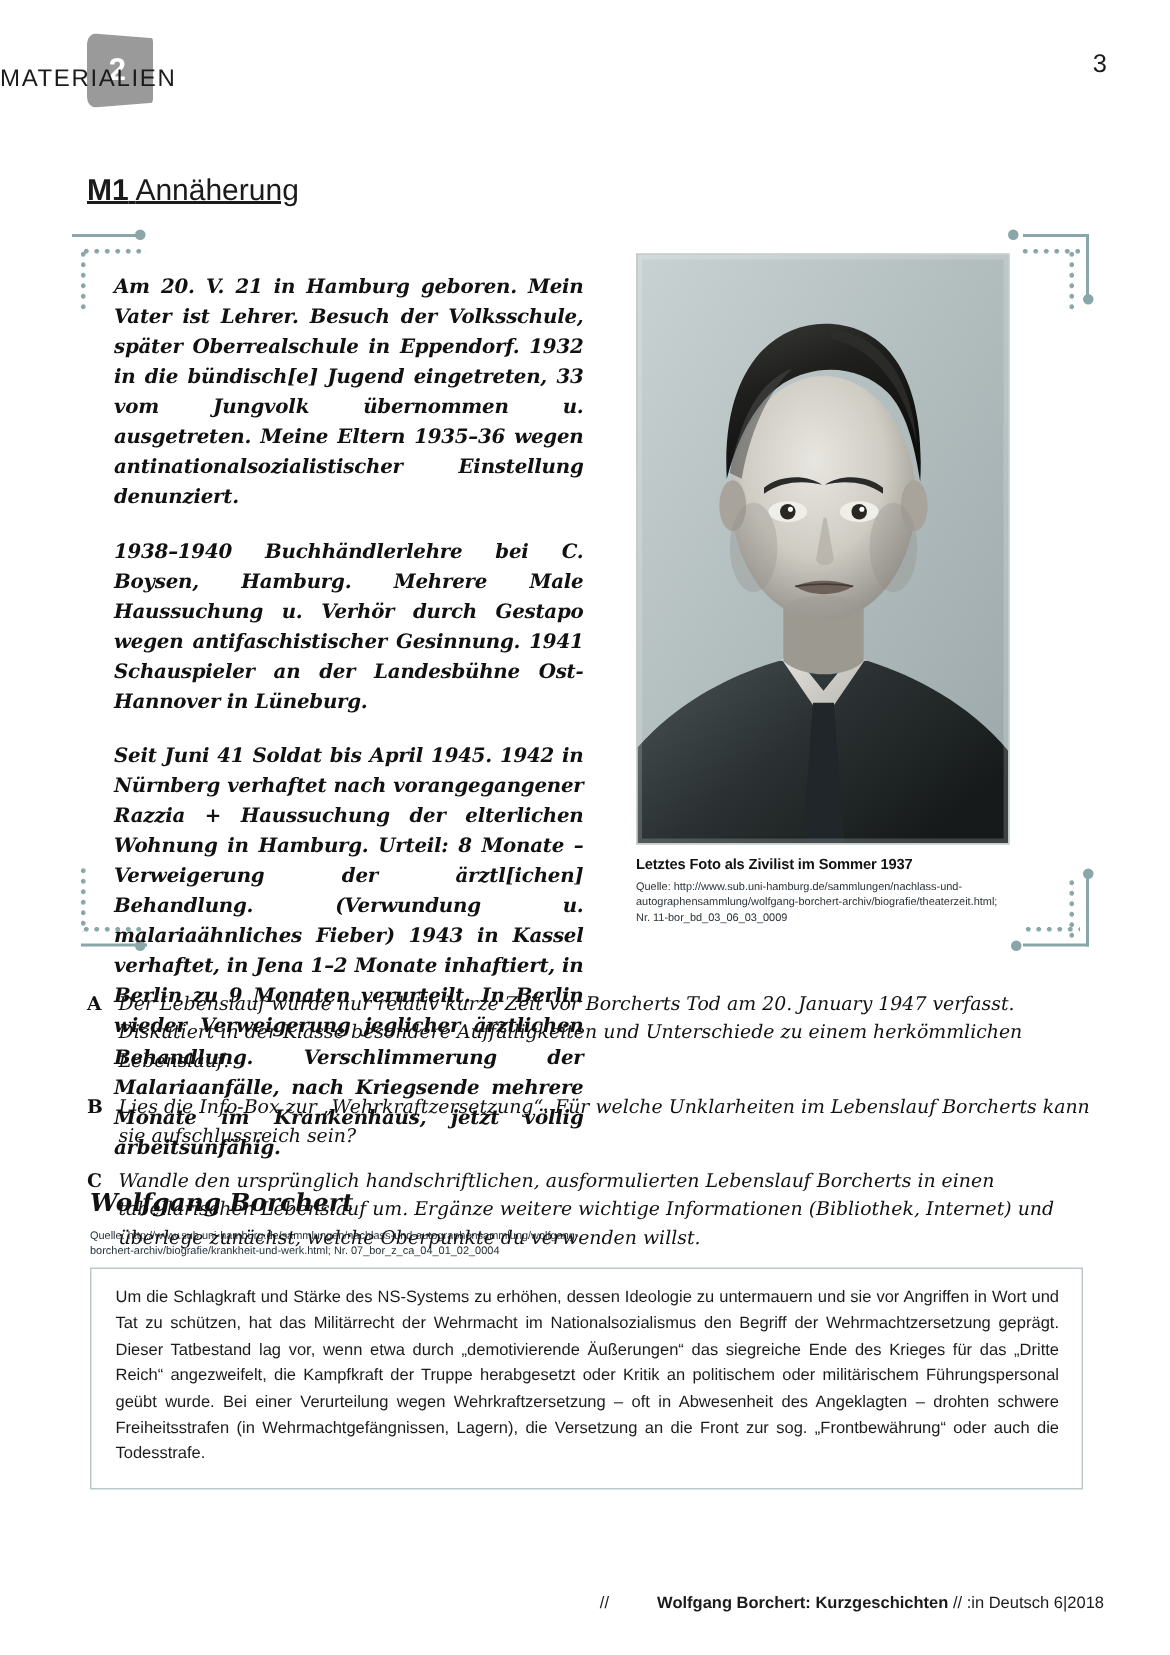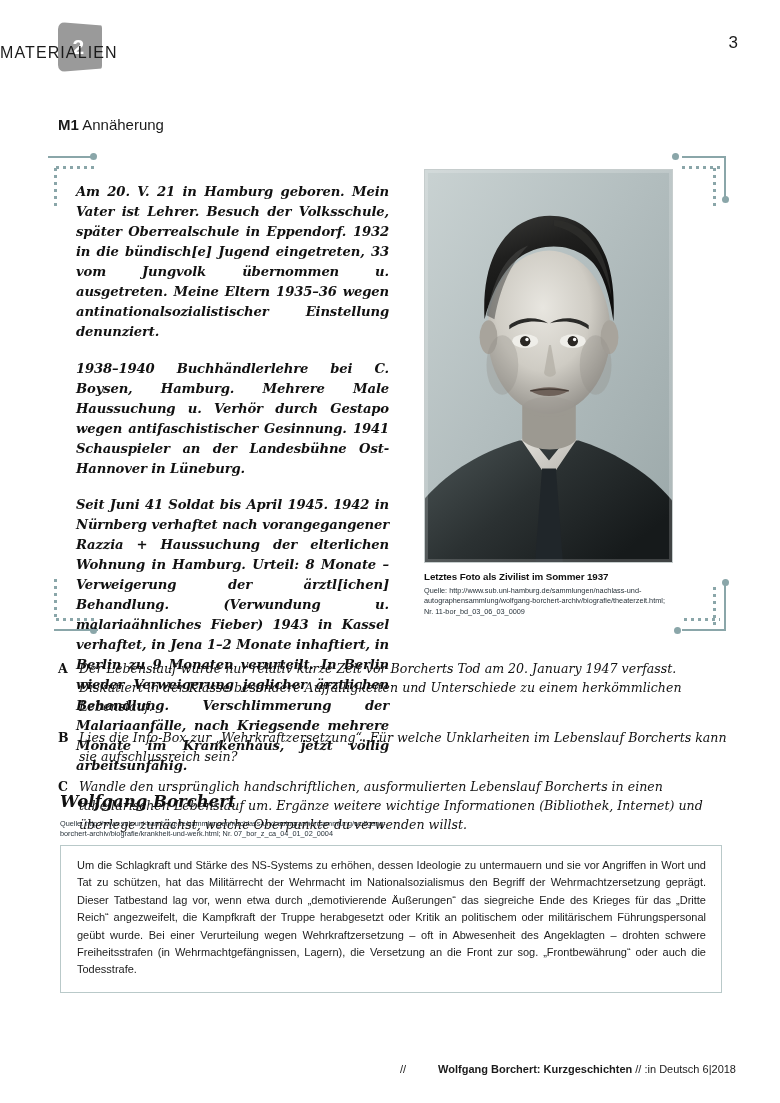--- a/index.html
+++ b/index.html
@@ -60,22 +60,23 @@
     top: 33px;
     font-size: 17px;
     color: #1b1b1b;
   }
 
   
   .m1-line {
     position: absolute;
     left: 58px;
     top: 116px;
-    font-size: 15px;
-    color: #1b1b1b;
+    font-size: 20px;
+    color: #1b1b1b;
+    text-decoration: underline;
   }
   .m1-line .m1-code {
     font-weight: bold;
   }
 
   
   .material-frame {
     position: absolute;
     left: 48px;
     top: 150px;

